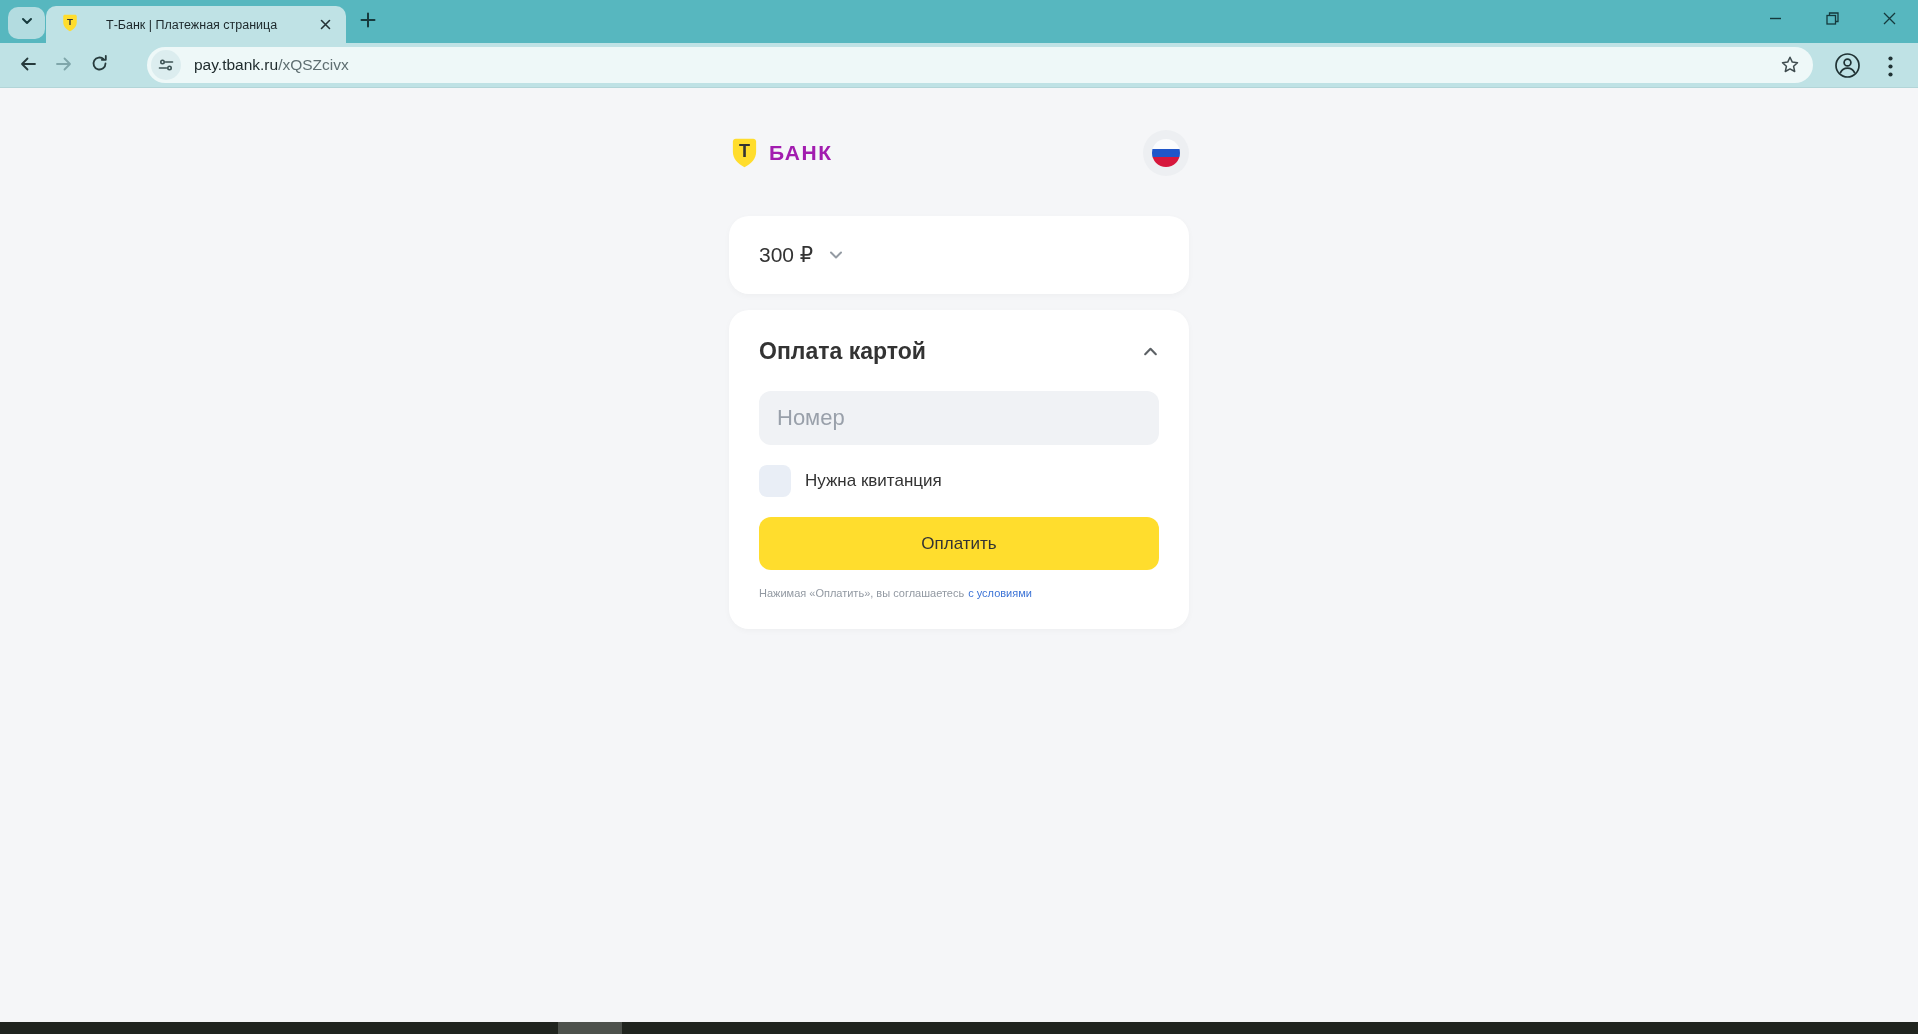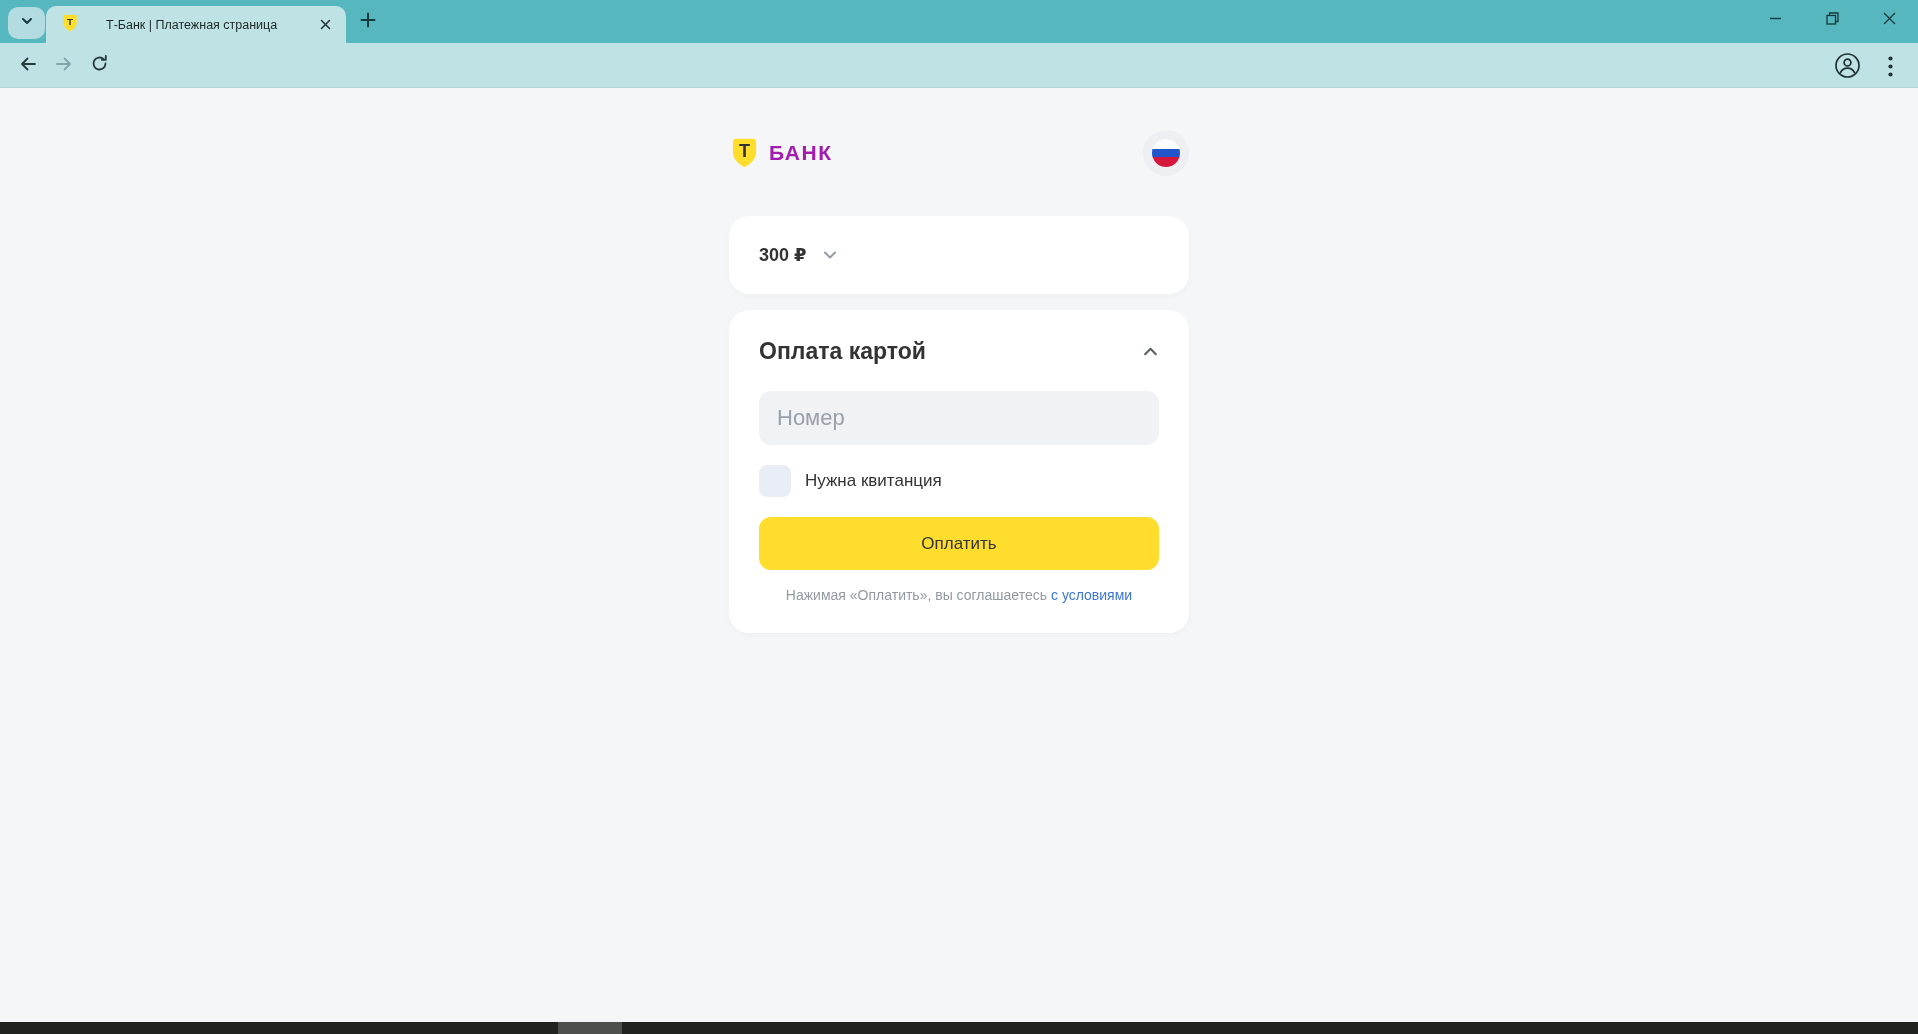--- a/index.html
+++ b/index.html
@@ -50,39 +50,39 @@
   .logo{display:flex;align-items:center;gap:9px;}
   .logo-text{font-size:21px;font-weight:800;letter-spacing:1.5px;color:#a21caf;}
   .lang-btn{width:46px;height:46px;border-radius:50%;background:#edeff2;border:none;
     display:flex;align-items:center;justify-content:center;cursor:pointer;padding:0;}
   .flag{width:28px;height:28px;border-radius:50%;
     background:linear-gradient(to bottom,#fbfcfd 0 34%,#2056c9 34% 66%,#d6173c 66% 100%);}
 
   .amount-card{margin-top:40px;background:#fff;border-radius:20px;height:78px;
     box-shadow:0 2px 6px rgba(0,0,0,0.03);display:flex;align-items:center;
     padding:0 30px;box-sizing:border-box;}
-  .amount{font-size:18px;font-weight:700;color:#333;}
+  .amount{font-size:21px;font-weight:400;color:#333;}
   .amount-chevron{margin-left:15px;display:flex;align-items:center;cursor:pointer;}
 
   .pay-card{margin-top:16px;background:#fff;border-radius:20px;
     padding:28px 30px 30px;box-sizing:border-box;box-shadow:0 2px 6px rgba(0,0,0,0.03);}
   .card-head{display:flex;justify-content:space-between;align-items:center;}
   .card-title{font-size:23px;font-weight:700;color:#333;}
   .collapse-chevron{display:flex;align-items:center;cursor:pointer;}
   .card-input{margin-top:26px;width:100%;height:54px;border:none;border-radius:12px;
     background:#f0f2f5;padding:0 18px;font-size:22px;color:#333;box-sizing:border-box;
     outline:none;font-family:"Liberation Sans","DejaVu Sans",sans-serif;}
   .card-input::placeholder{color:#99a0aa;opacity:1;}
   .checkbox-row{margin-top:20px;display:flex;align-items:center;cursor:pointer;}
   .checkbox{width:32px;height:32px;border-radius:8px;background:#e9eef6;flex:none;}
   .checkbox-label{margin-left:14px;font-size:17px;color:#333;}
   .pay-btn{margin-top:20px;width:100%;height:53px;border:none;border-radius:12px;
     background:#ffdd2d;font-size:17px;color:#333;font-weight:500;cursor:pointer;
     font-family:Liberation Sans, sans-serif;}
-  .terms{margin-top:17px;text-align:center;font-size:14px;color:#9299a2;white-space:nowrap;}
+  .terms{margin-top:17px;font-size:11px;color:#9299a2;white-space:nowrap;}
   .terms-link{color:#3d74d6;margin-left:4px;text-decoration:none;cursor:pointer;}
 
   
   .bottom-bar{position:absolute;bottom:0;left:0;right:0;height:12px;background:#20241f;}
   .bottom-bar-segment{position:absolute;left:558px;width:64px;top:0;bottom:0;background:#4d514c;}
 </style>
 </head>
 <body>
 
 <div class="browser">
@@ -162,20 +162,36 @@
     </div>
     <div class="nav-btn" style="left:86px;">
       <span>
         <svg width="19" height="19" viewBox="0 0 19 19" fill="none" stroke="#263a3c" stroke-width="1.8" stroke-linecap="round">
           <path d="M15.5 9.5a6 6 0 1 1-1.8-4.3"></path>
             <path d="M15.8 1.8v4h-4" stroke-linejoin="round"></path>
         </svg>
       </span>
     </div>
 
+    <div class="omnibox">
+      <span class="site-info">
+        <svg width="16" height="16" viewBox="0 0 16 16" fill="none" stroke="#3c5254" stroke-width="1.6" stroke-linecap="round">
+          <circle cx="4.5" cy="5" r="1.7"></circle>
+            <path d="M7.5 5h7"></path>
+          <circle cx="11.5" cy="11" r="1.7"></circle>
+            <path d="M1.5 11h7"></path>
+        </svg>
+      </span>
+      <span class="url"><span class="url-host">pay.tbank.ru</span><span class="url-path">/xQSZcivx</span></span>
+      <span class="star-btn">
+        <svg width="20" height="20" viewBox="0 0 20 20" fill="none" stroke="#3f4c4f" stroke-width="1.5" stroke-linejoin="round">
+          <path d="M10 2.2l2.3 4.9 5.2.6-3.9 3.6 1.1 5.2L10 13.9l-4.7 2.6 1.1-5.2-3.9-3.6 5.2-.6z"></path>
+        </svg>
+      </span>
+    </div>
 
     <div class="profile-btn">
       <svg width="27" height="27" viewBox="0 0 27 27" fill="none" stroke="#203234" stroke-width="1.7">
         <circle cx="13.5" cy="13.5" r="11.5"></circle>
         <circle cx="13.5" cy="10.5" r="3.4"></circle>
         <path d="M6.5 20.5c1.5-3 4-4.3 7-4.3s5.5 1.3 7 4.3" stroke-linecap="round"></path>
       </svg>
     </div>
     <div class="menu-btn">
       <svg width="5" height="21" viewBox="0 0 5 21" fill="#203234">

